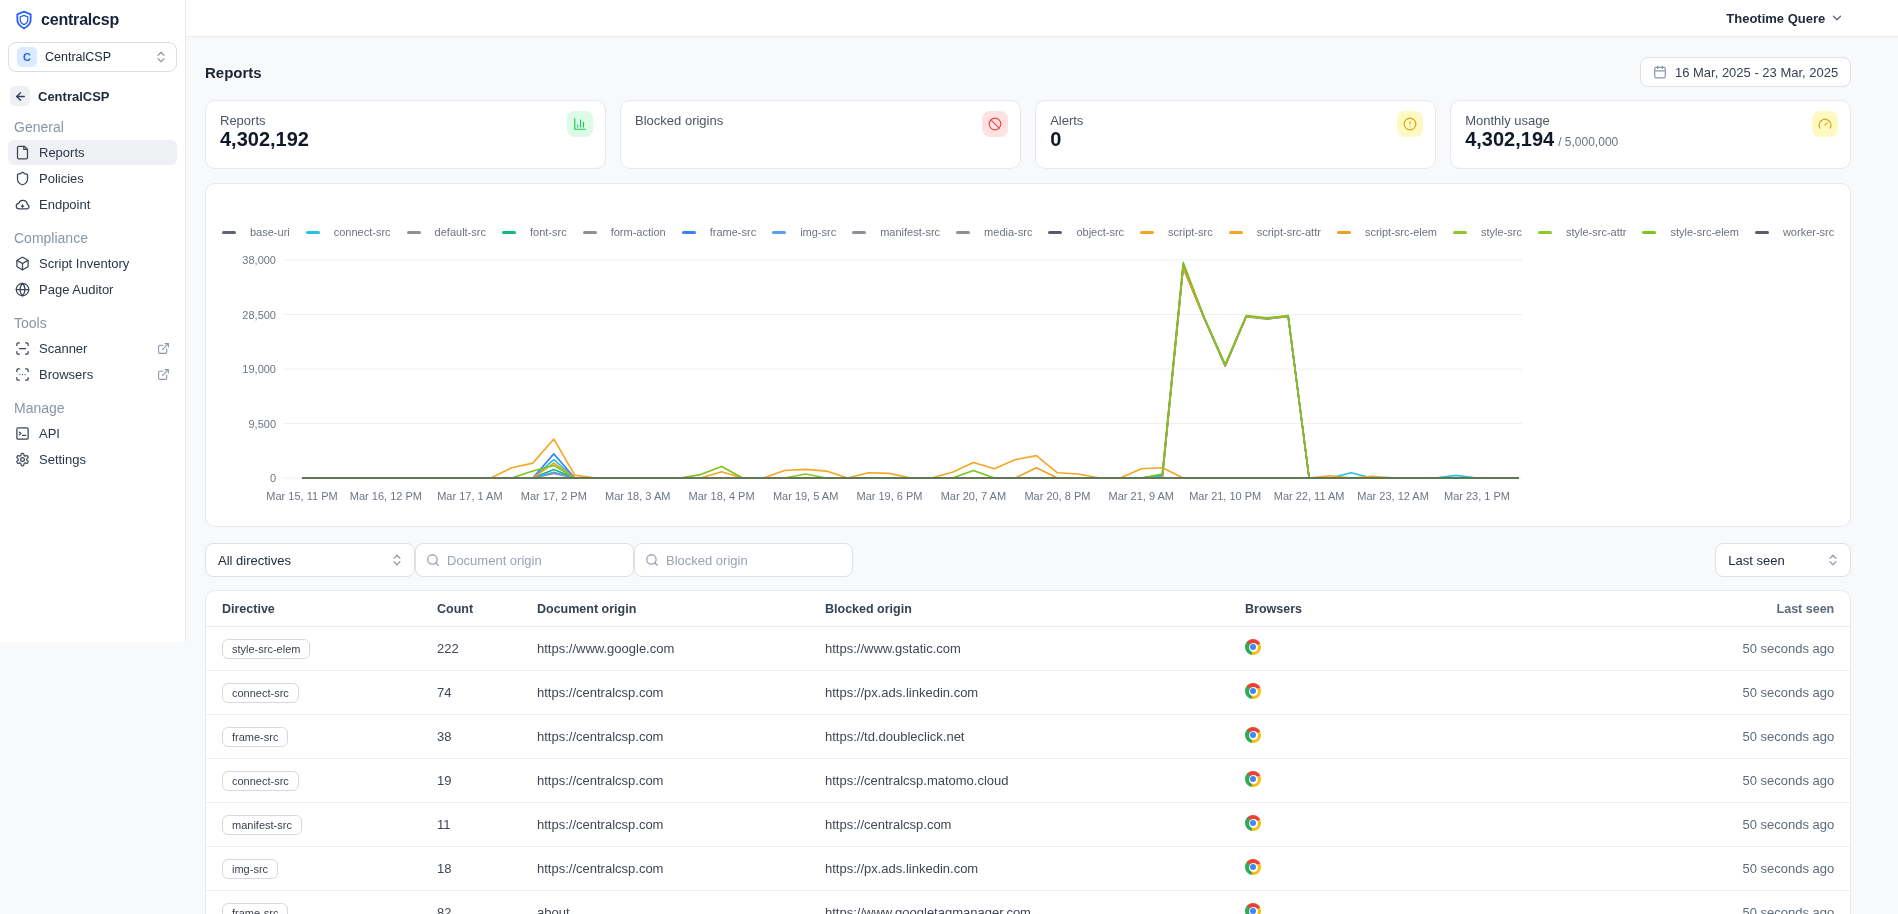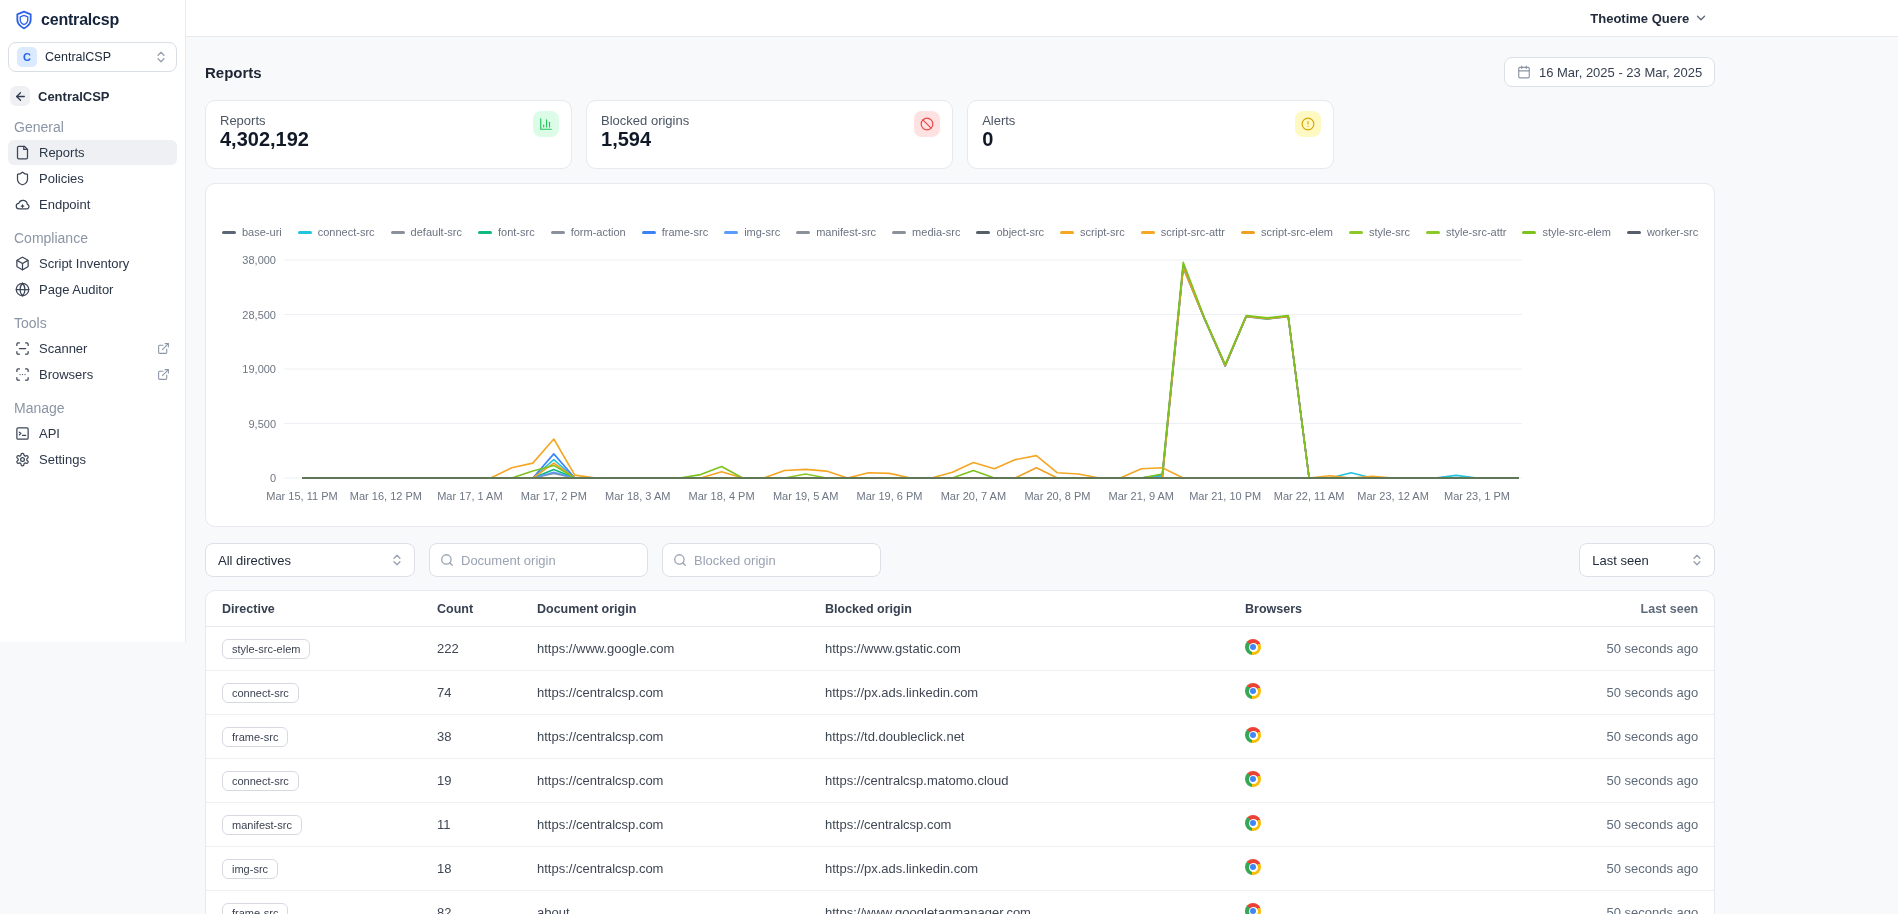--- a/index.html
+++ b/index.html
@@ -60,25 +60,25 @@
   .card .c-value { font-size:20px; font-weight:700; color:#111827; }
   .card .c-suffix { font-size:12px; font-weight:400; color:#6b7280; margin-left:4px; }
   .card .c-badge { position:absolute; top:10px; right:12px; width:26px; height:26px; border-radius:8px;
     display:flex; align-items:center; justify-content:center; }
   .card .c-badge svg { width:14px; height:14px; }
 
   .chart-card { background:#fff; border:1px solid #e7e9ee; border-radius:10px; margin-top:14px;
     padding:42px 16px 2px 16px; }
   .legend { display:flex; justify-content:center; align-items:center; gap:16px; flex-wrap:nowrap;
     white-space:nowrap; margin-bottom:2px; }
-  .leg { display:flex; align-items:center; gap:6px; font-size:11px; color:#6b7280; cursor:pointer; }
+  .leg { display:flex; align-items:center; gap:14px; font-size:11px; color:#6b7280; cursor:pointer; }
   .leg .dash { width:14px; height:3px; border-radius:2px; display:inline-block; }
   .chart-svg text.ax { font-size:11px; fill:#6d7683; font-family:"Liberation Sans",sans-serif; }
 
-  .filters { display:flex; align-items:center; gap:14px; margin-top:16px; }
+  .filters { display:flex; align-items:center; margin-top:16px; }
   .select-box { display:flex; align-items:center; background:#fff; border:1px solid #dde1e7;
     border-radius:8px; height:34px; padding:0 10px 0 12px; font-size:13px; color:#212b3b; cursor:pointer; }
   .select-box .txt { flex:1; }
   .sb-directives { width:210px; }
   .sb-lastseen { width:136px; margin-left:auto; }
   .search-box { display:flex; align-items:center; gap:7px; background:#fff; border:1px solid #dde1e7;
     border-radius:8px; height:34px; padding:0 10px; width:219px; }
   .search-box .ic { width:14px; height:14px; color:#9aa3b2; flex:none; }
   .search-box .ic svg { width:100%; height:100%; }
   .search-box input { border:none; outline:none; font-size:13px; color:#212b3b; width:100%;
@@ -264,36 +264,45 @@
               <svg viewBox="0 0 24 24" fill="none" stroke="currentColor" stroke-width="2" stroke-linecap="round" stroke-linejoin="round">
                 <path d="M3 3v18h18"></path>
                 <path d="M18 17V9"></path>
                 <path d="M13 17V5"></path>
                 <path d="M8 17v-3"></path>
               </svg>
             </div>
           </div>
           <div class="card">
             <div class="c-label">Blocked origins</div>
-            <div class="c-value">1,594</div>
             <div class="c-badge" style="background: rgb(254, 226, 226); color: rgb(239, 68, 68);">
               <svg viewBox="0 0 24 24" fill="none" stroke="currentColor" stroke-width="2" stroke-linecap="round" stroke-linejoin="round">
                 <circle cx="12" cy="12" r="10"></circle>
                 <path d="m4.9 4.9 14.2 14.2"></path>
               </svg>
             </div>
           </div>
           <div class="card">
             <div class="c-label">Alerts</div>
             <div class="c-value">0</div>
             <div class="c-badge" style="background: rgb(254, 249, 195); color: rgb(217, 164, 6);">
               <svg viewBox="0 0 24 24" fill="none" stroke="currentColor" stroke-width="2" stroke-linecap="round" stroke-linejoin="round">
                 <circle cx="12" cy="12" r="10"></circle>
                 <path d="M12 8v4"></path>
                 <path d="M12 16h.01"></path>
+              </svg>
+            </div>
+          </div>
+          <div class="card">
+            <div class="c-label">Monthly usage</div>
+            <div class="c-value">4,302,194<span class="c-suffix">/ 5,000,000</span></div>
+            <div class="c-badge" style="background: rgb(254, 249, 195); color: rgb(217, 164, 6);">
+              <svg viewBox="0 0 24 24" fill="none" stroke="currentColor" stroke-width="2" stroke-linecap="round" stroke-linejoin="round">
+                <path d="m12 14 4-4"></path>
+                <path d="M3.34 19a10 10 0 1 1 17.32 0"></path>
               </svg>
             </div>
           </div>
         </div>
 
       <div class="chart-card">
         <div class="legend" id="legend">
             <span class="leg">
               <span class="dash" style="background: rgb(91, 101, 118);"></span>
               <span>base-uri</span>

